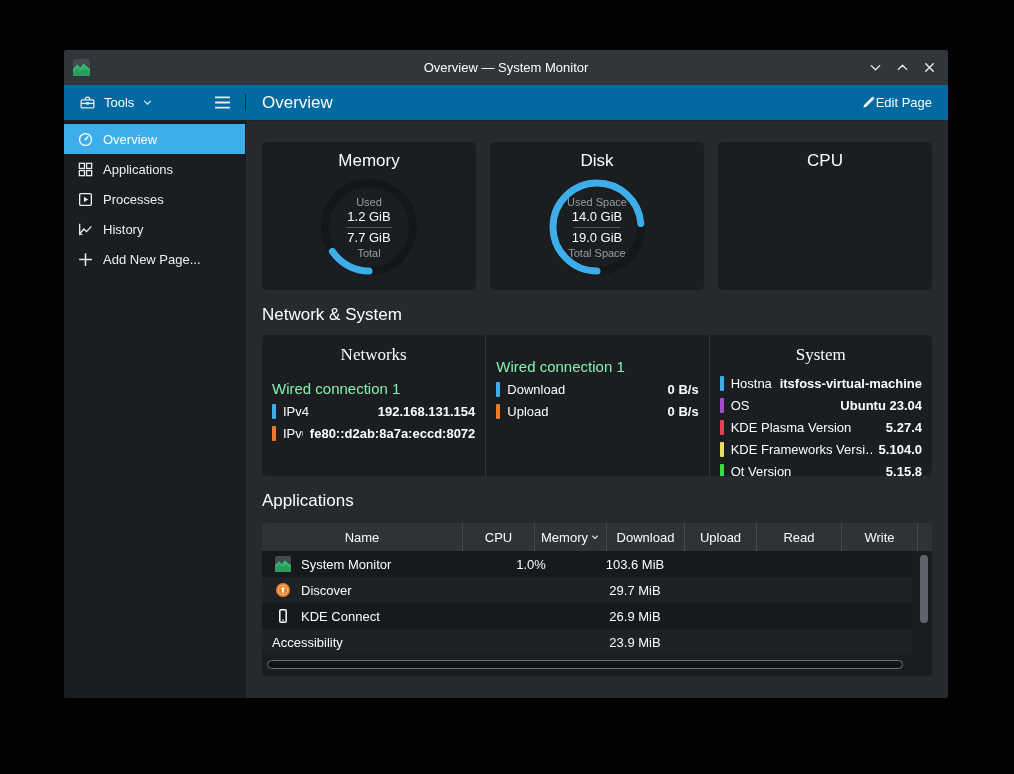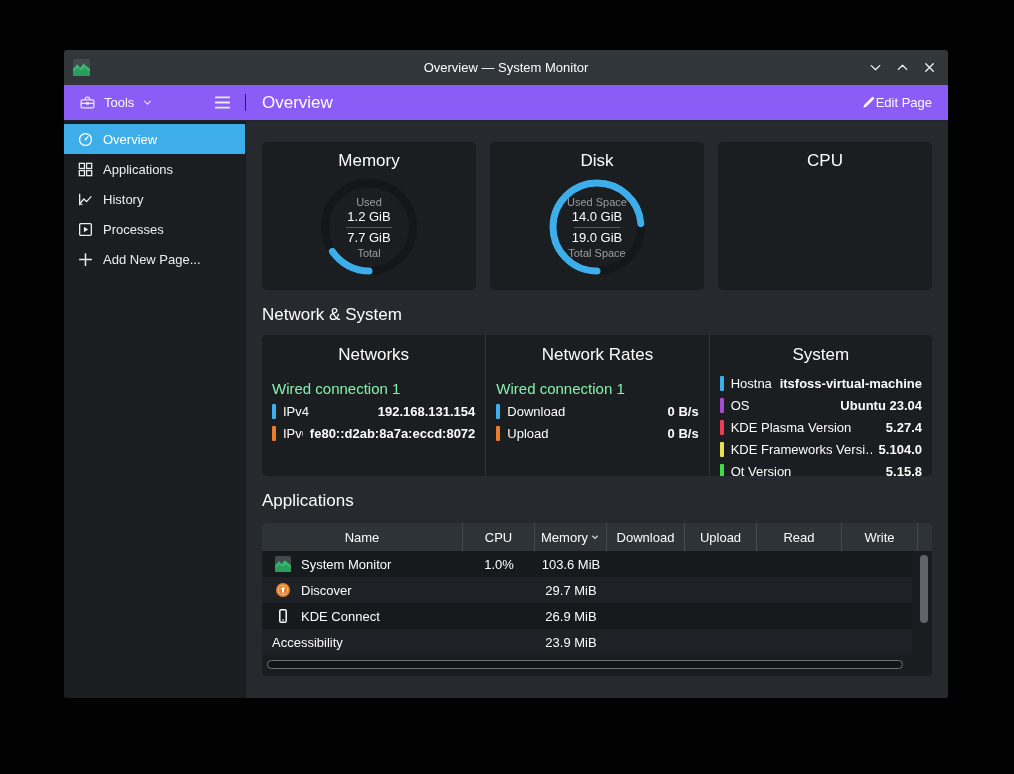--- a/index.html
+++ b/index.html
@@ -13,21 +13,21 @@
   .titlebar { position:relative; height:35px; background:#31363b; flex:none;
     display:flex; align-items:center; }
   .app-icon { position:absolute; left:9px; top:9px; width:17px; height:17px; }
   .title { position:absolute; left:0; right:0; text-align:center; color:#fcfcfc; font-size:13px; }
   .win-controls { position:absolute; right:10px; top:0; height:35px; display:flex; align-items:center; gap:9px; }
   .wc-btn { width:18px; height:18px; display:flex; align-items:center; justify-content:center;
     background:none; border:none; cursor:pointer; }
   .wc-btn svg { width:15px; height:15px; stroke:#e9ebec; stroke-width:1.5; fill:none; stroke-linecap:round; stroke-linejoin:round; }
 
   
-  .headerrow { height:36px; flex:none; display:flex; background:#8b5cf6; border-bottom:1px solid #202428;align-items:center; }
+  .headerrow { height:36px; flex:none; display:flex; background:#0369a1; border-bottom:1px solid #202428;align-items:center; }
   .sb-header { width:182px; flex:none; display:flex; align-items:center; justify-content:space-between;
     padding:0 14px 0 15px; border-right:1px solid #23272b; }
   .tools-btn { display:flex; align-items:center; gap:8px; background:none; border:none; color:#fcfcfc;
     font-size:13px; cursor:pointer; font-family:inherit; }
   .tools-btn svg { stroke:#e9ebec; fill:none; stroke-width:1.2; }
   .burger-btn { background:none; border:none; cursor:pointer; display:flex; }
   .burger-btn svg { stroke:#e9ebec; stroke-width:1.8; }
   .ct-header { flex:1; display:flex; align-items:center; justify-content:space-between; padding:0 16px; }
   .page-title { color:#fcfcfc; font-size:17px; font-weight:400; }
   .edit-btn { display:flex; align-items:center; background:none; border:none; color:#fcfcfc;
@@ -58,39 +58,39 @@
   .g-val { font-size:13px; color:#fcfcfc; line-height:16px; }
   .g-div { width:46px; height:1px; background:#53585c; margin:2px 0; }
 
   
   .section-title { color:#fcfcfc; font-size:17px; font-weight:400; margin:15px 0 10px; }
 
   .netcard { height:141px; background:#1b1e21; border-radius:5px; display:grid;
     grid-template-columns:1fr 1fr 1fr; overflow:hidden; }
   .netcol { padding:8px 10px 0; min-width:0; overflow:hidden; }
   .netcol + .netcol { border-left:1px solid #33373c; }
-  .netcol h3 { color:#fcfcfc; font-size:17px; font-weight:400; text-align:center; margin-top:2px; }
+  .netcol h3 { color:#fcfcfc; font-size:17px; font-weight:400; text-align:center; margin-top:2px;font-family:Liberation Serif, serif; }
   .conn { color:#86efac; font-size:15px; margin-top:15px; margin-bottom:3px; }
   .sensor { display:flex; align-items:center; height:22px; gap:7px; min-width:0; }
   .sbar { width:4px; height:15px; border-radius:1px; flex:none; }
   .slabel { color:#fcfcfc; font-size:13px; white-space:nowrap; overflow:hidden; }
   .svalue { margin-left:auto; color:#fcfcfc; font-size:13px; white-space:nowrap;font-weight:bold; }
   .sys-rows { margin-top:7px; }
 
   
   .table { margin-top:12px; background:#1a1d20; border-radius:4px; padding-bottom:7px; }
   .thead { display:grid; grid-template-columns:201px 72px 72px 78px 72px 85px 76px 1fr;
     height:28px; background:#2e3338; border-radius:4px 4px 0 0; }
   .th { display:flex; align-items:center; justify-content:center; gap:2px; color:#fcfcfc;
     font-size:13px; border-right:1px solid #454a4f; cursor:pointer; }
   .th:last-child { border-right:none; }
   .th svg { stroke:#d7d9da; fill:none; stroke-width:1.4; }
   .tbody { position:relative; padding-right:20px; }
   .trow { display:grid; grid-template-columns:201px 72px 72px 78px 72px 85px 76px; height:26px;
-    align-items:center; font-size:13px; color:#fcfcfc; cursor:default; }
+    align-items:center; font-size:13px; color:#fcfcfc; cursor:default;gap:32px; }
   .trow:nth-child(odd) { background:#171a1d; }
   .trow:nth-child(even) { background:#1e2126; }
   .c-name { display:flex; align-items:center; gap:10px; padding-left:13px; min-width:0; }
   .c-name.no-icon { padding-left:10px; }
   .c-name .ric { width:16px; height:16px; flex:none; }
   .c-center { text-align:center; }
   .vscroll { position:absolute; right:4px; top:4px; width:8px; height:68px; background:#5f646a; border-radius:4px; cursor:pointer; }
   .hscroll { margin:5px 29px 0 5px; height:9px; border:1px solid #6d7277; border-radius:5px; background:#111417; cursor:pointer; }
 </style>
 </head>
@@ -178,35 +178,35 @@
                 <rect x="9" y="2.2" width="4.8" height="4.8"></rect>
                 <rect x="2.2" y="9" width="4.8" height="4.8"></rect>
                 <rect x="9" y="9" width="4.8" height="4.8"></rect>
               </svg>
           </span>
           <span>Applications</span>
         </div>
         <div class="sb-item">
           <span class="ic">
             <svg viewBox="0 0 16 16">
+                <rect x="2.5" y="2.5" width="11" height="11" rx="1"></rect>
+                <path d="M6.5 5.5 L10.5 8 L6.5 10.5 Z" fill="#eceeef" stroke="none"></path>
+              </svg>
+          </span>
+          <span>Processes</span>
+        </div>
+        <div class="sb-item">
+          <span class="ic">
+            <svg viewBox="0 0 16 16">
                 <path d="M2.5 2.5 V13.5"></path>
                 <path d="M2.5 12 L6.5 7.5 L9 10 L13.5 5"></path>
                 <path d="M2.5 12 L5 12.8"></path>
               </svg>
           </span>
           <span>History</span>
-        </div>
-        <div class="sb-item">
-          <span class="ic">
-            <svg viewBox="0 0 16 16">
-                <rect x="2.5" y="2.5" width="11" height="11" rx="1"></rect>
-                <path d="M6.5 5.5 L10.5 8 L6.5 10.5 Z" fill="#eceeef" stroke="none"></path>
-              </svg>
-          </span>
-          <span>Processes</span>
         </div>
         <div class="sb-item">
           <span class="ic">
             <svg viewBox="0 0 16 16">
                 <path d="M8 2 V14 M2 8 H14" stroke-width="1.4"></path>
               </svg>
           </span>
           <span>Add New Page...</span>
         </div>
       </nav>
@@ -261,21 +261,20 @@
               <span class="slabel">IPv4</span>
               <span class="svalue">192.168.131.154</span>
             </div>
             <div class="sensor">
               <span class="sbar" style="background: rgb(233, 123, 45);"></span>
               <span class="slabel">IPv6</span>
               <span class="svalue">fe80::d2ab:8a7a:eccd:8072</span>
             </div>
           </section>
           <section class="netcol">
-            <h3>Network Rates</h3>
             <div class="conn">Wired connection 1</div>
             <div class="sensor">
               <span class="sbar" style="background: rgb(61, 174, 233);"></span>
               <span class="slabel">Download</span>
               <span class="svalue">0 B/s</span>
             </div>
             <div class="sensor">
               <span class="sbar" style="background: rgb(233, 123, 45);"></span>
               <span class="slabel">Upload</span>
               <span class="svalue">0 B/s</span>

